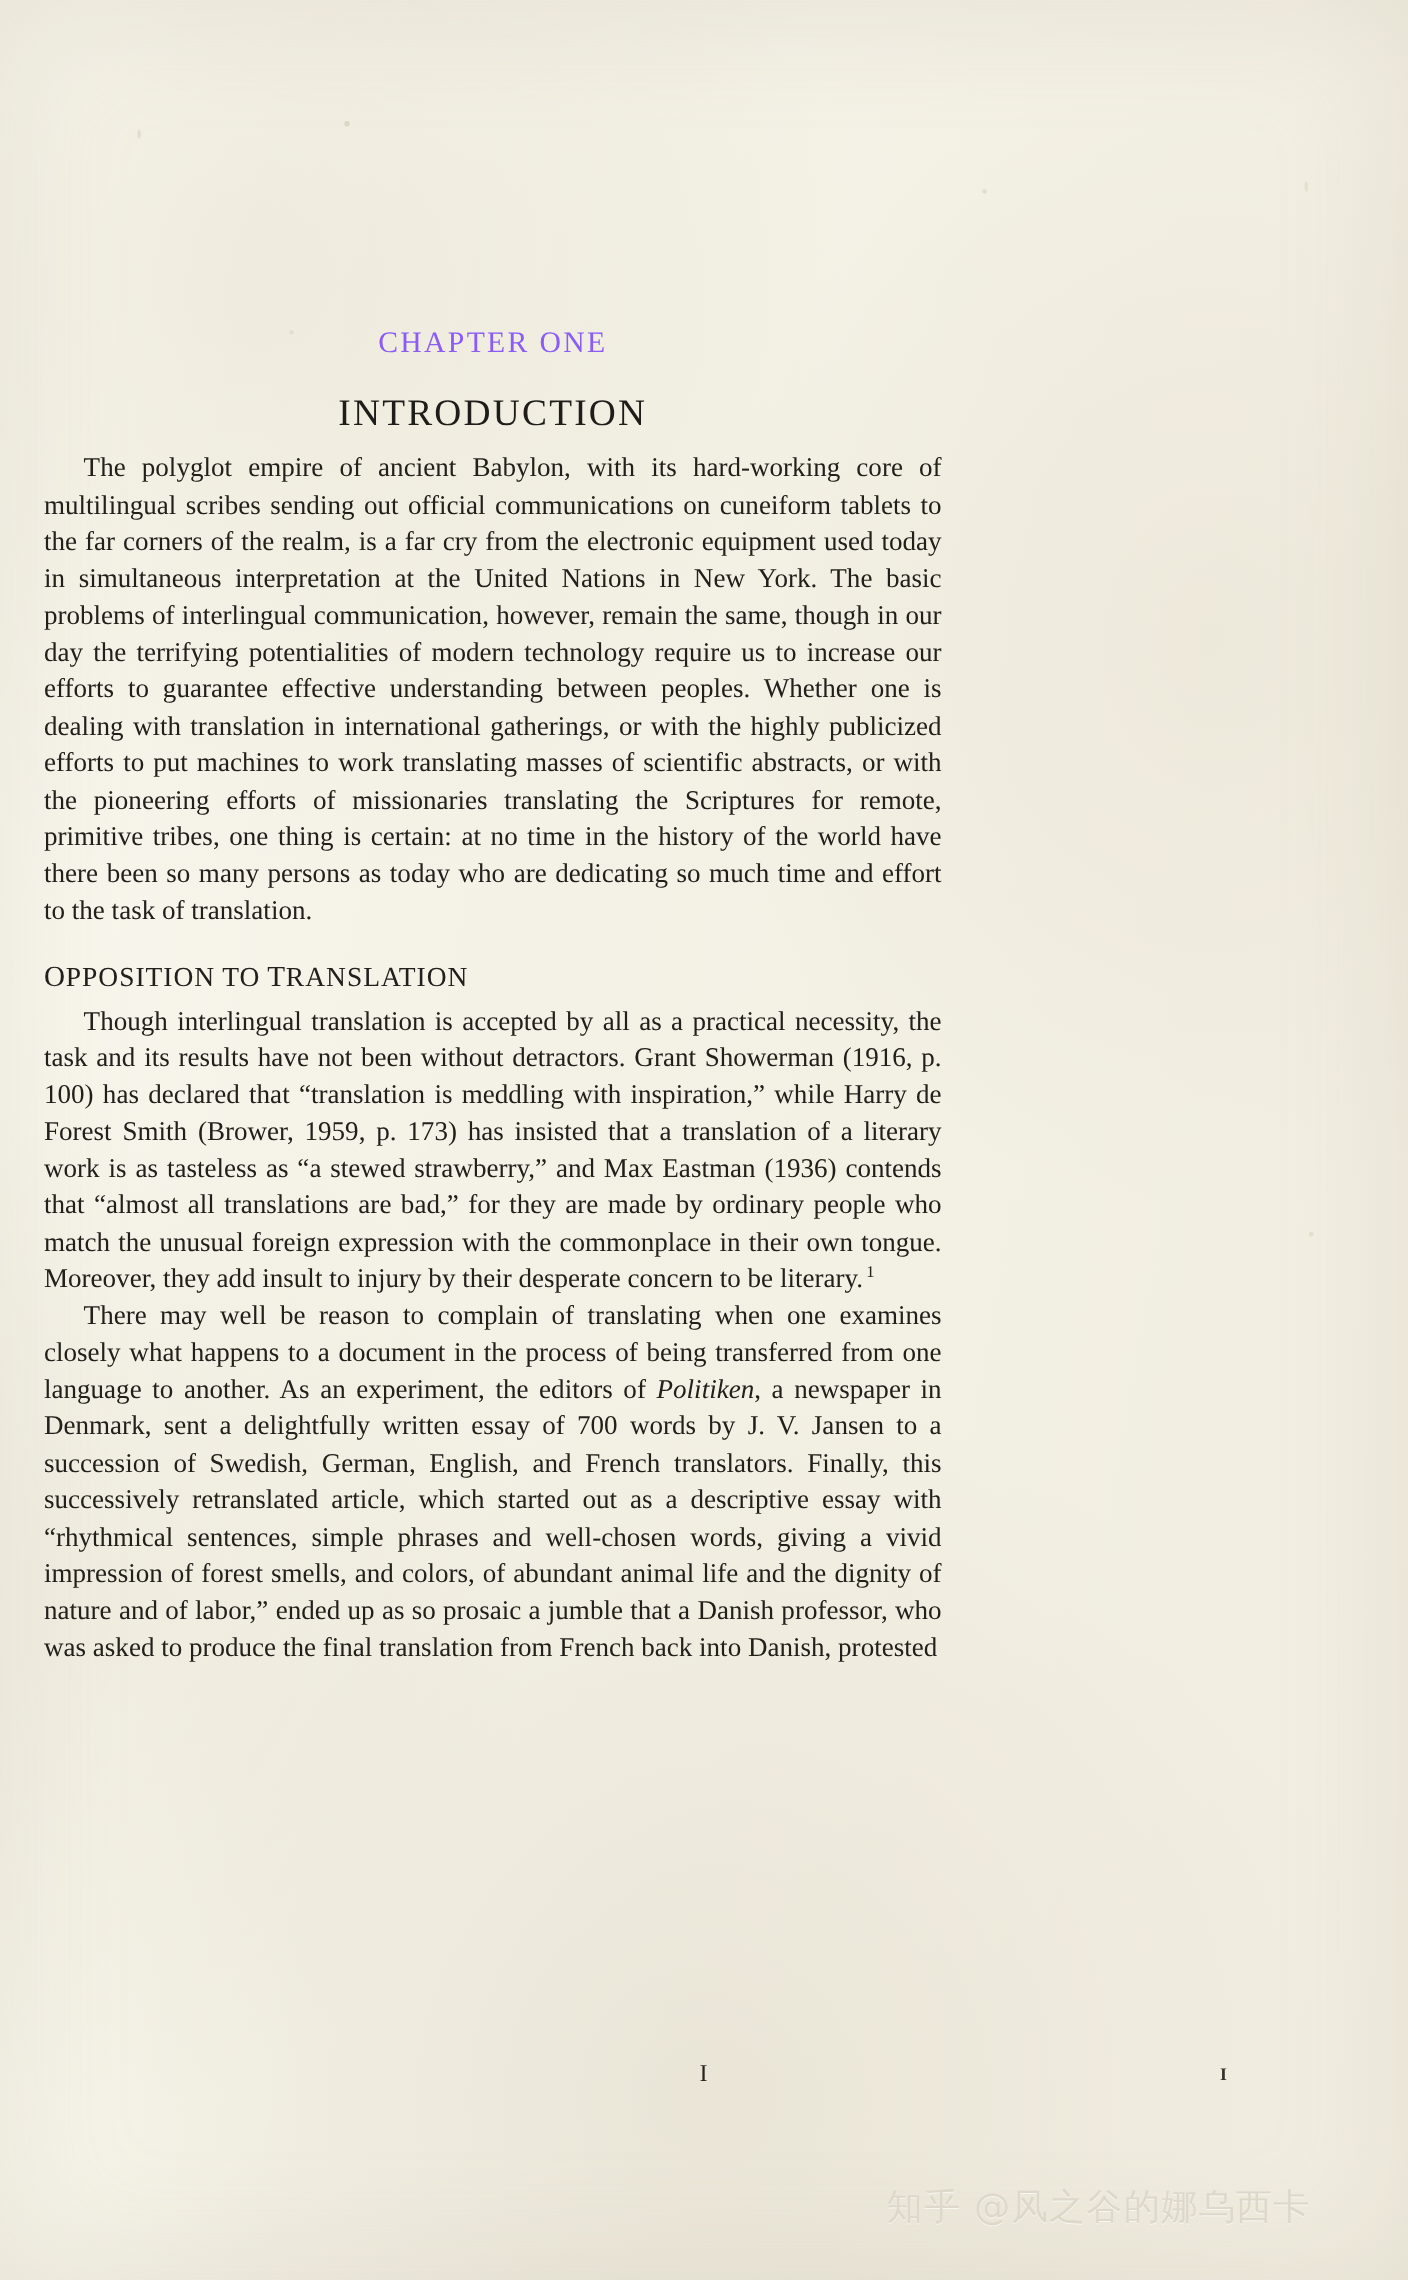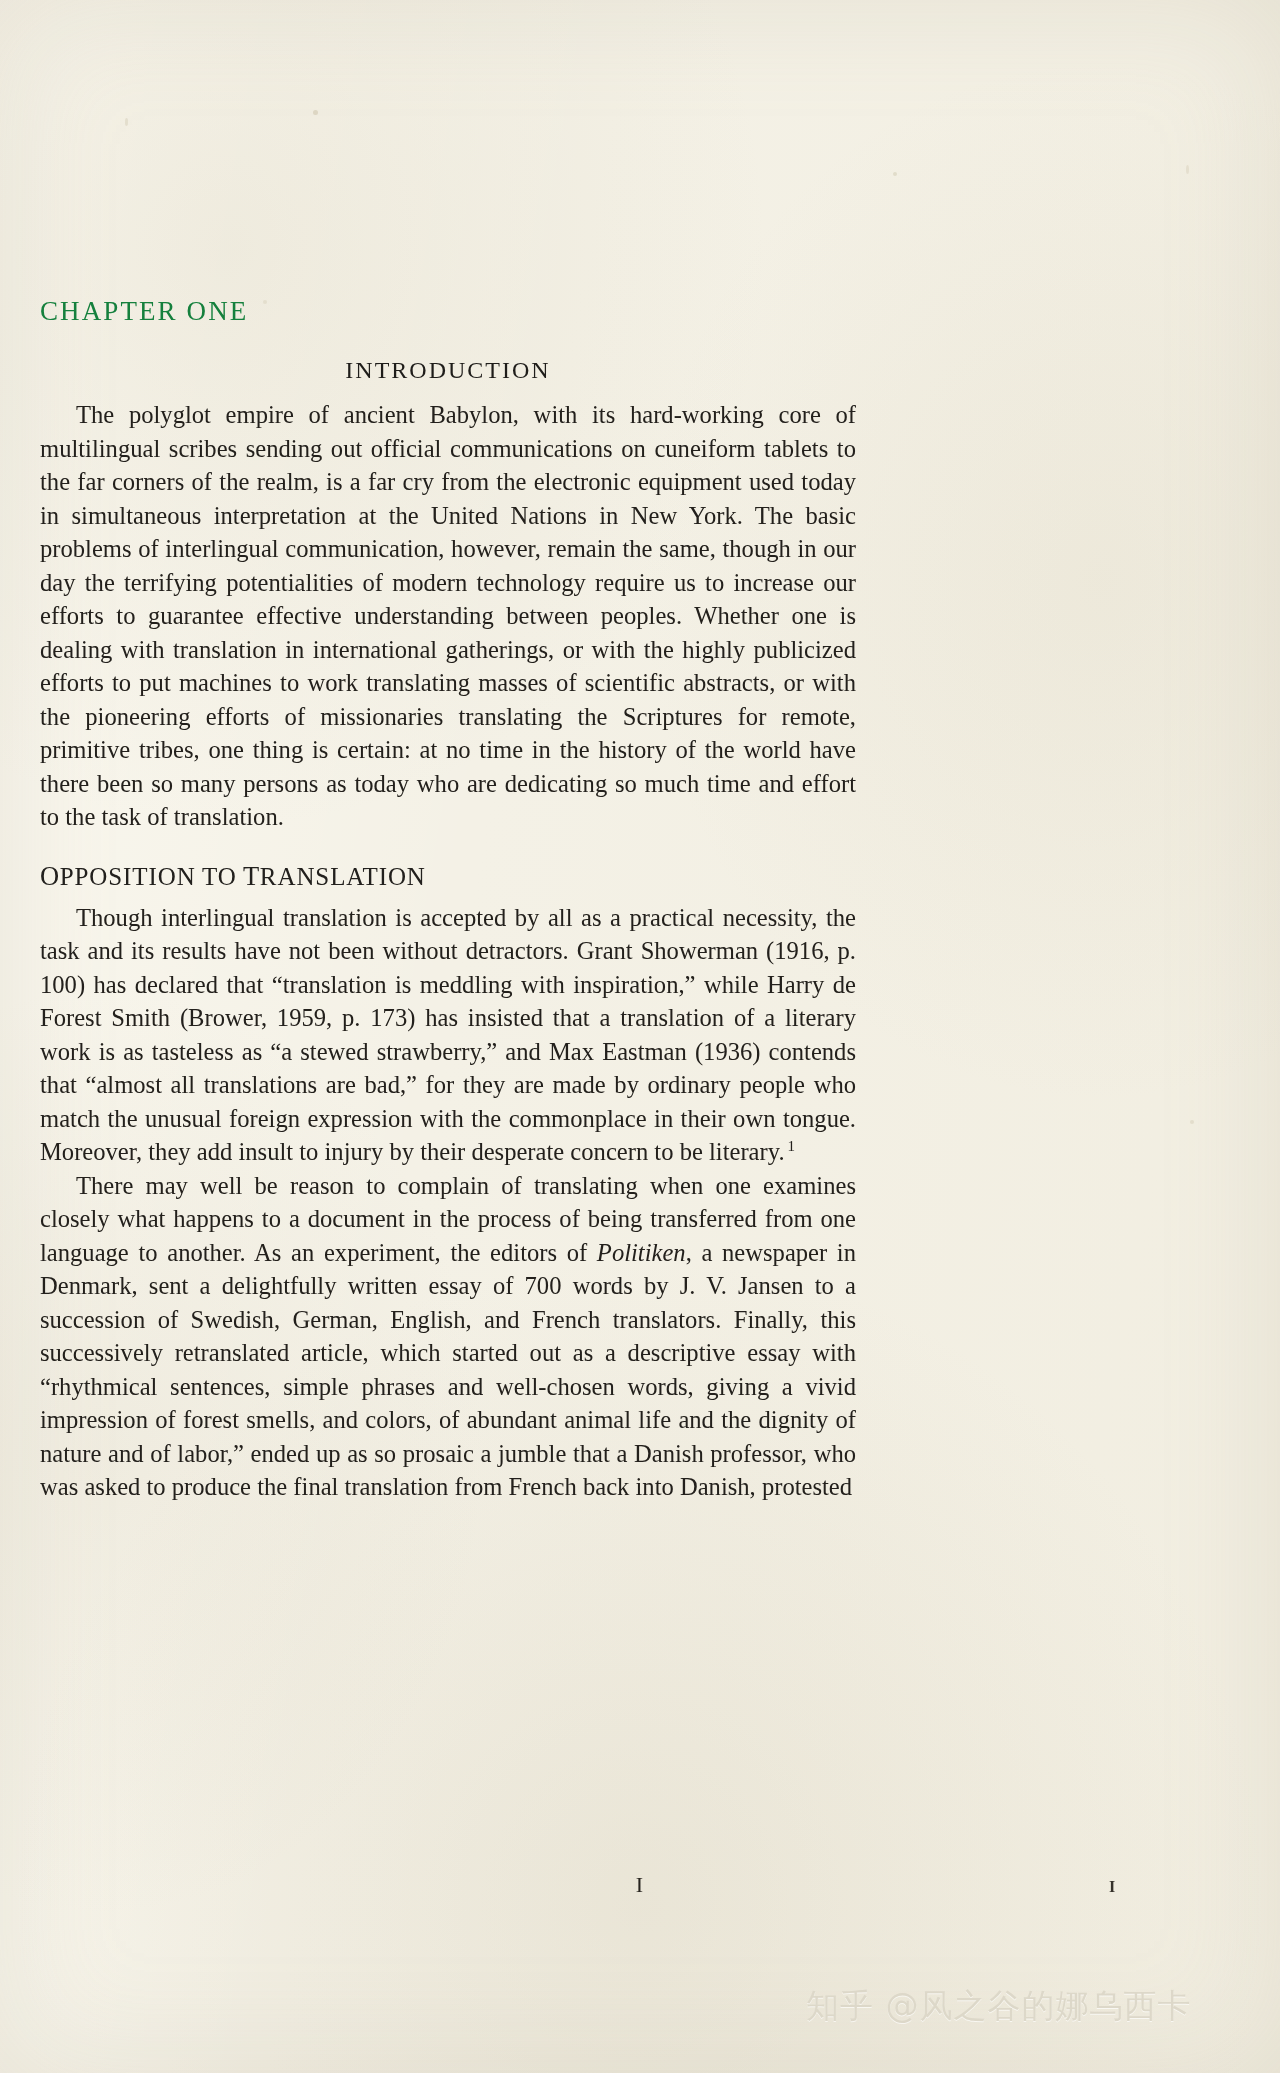--- a/index.html
+++ b/index.html
@@ -44,31 +44,31 @@
   }
 
   .text-block {
     position: absolute;
     left: 40px;
     top: 0;
     width: 816px;
   }
 
   .chapter-label {
-    text-align: left;
+    text-align: center;
     font-size: 27px;
     letter-spacing: 2.1px;
     margin-top: 296px;
-    color: #15803d;
+    color: #8b5cf6;
     font-weight: 400;
   }
 
   .chapter-title {
     text-align: center;
-    font-size: 24px;
+    font-size: 34px;
     letter-spacing: 2.0px;
     margin-top: 30px;
     color: #1f1d1a;
     font-weight: 400;
   }
 
   p.body {
     font-size: 24.6px;
     line-height: 33.5px;
     text-align: justify;

